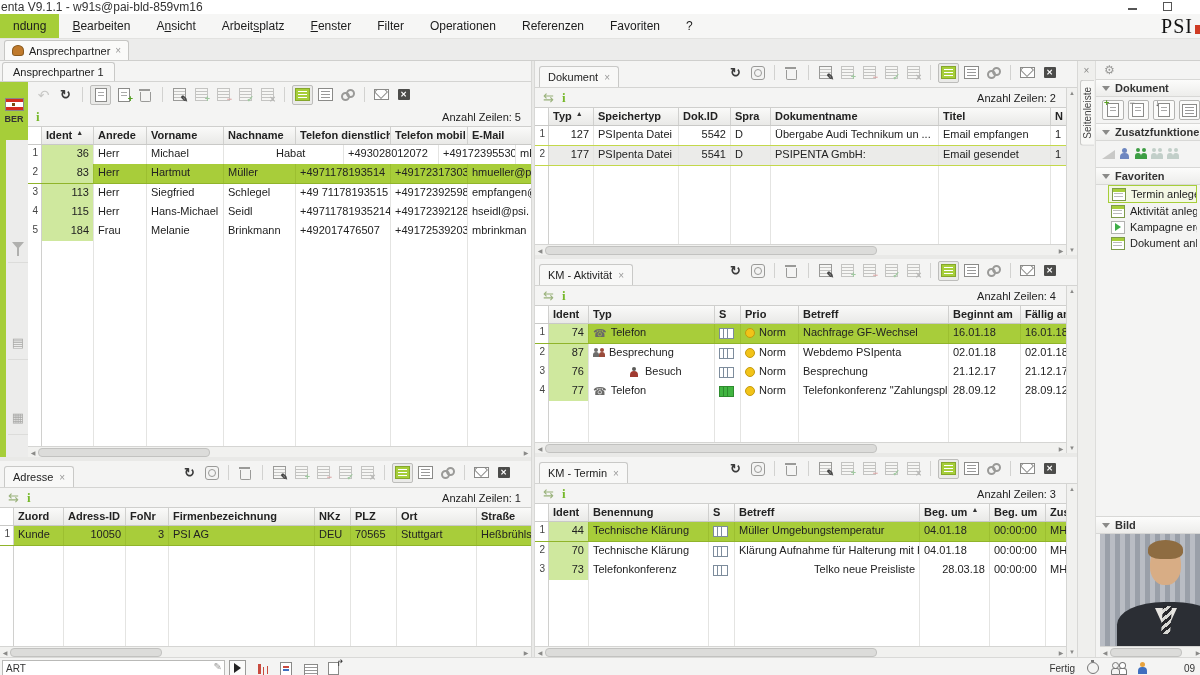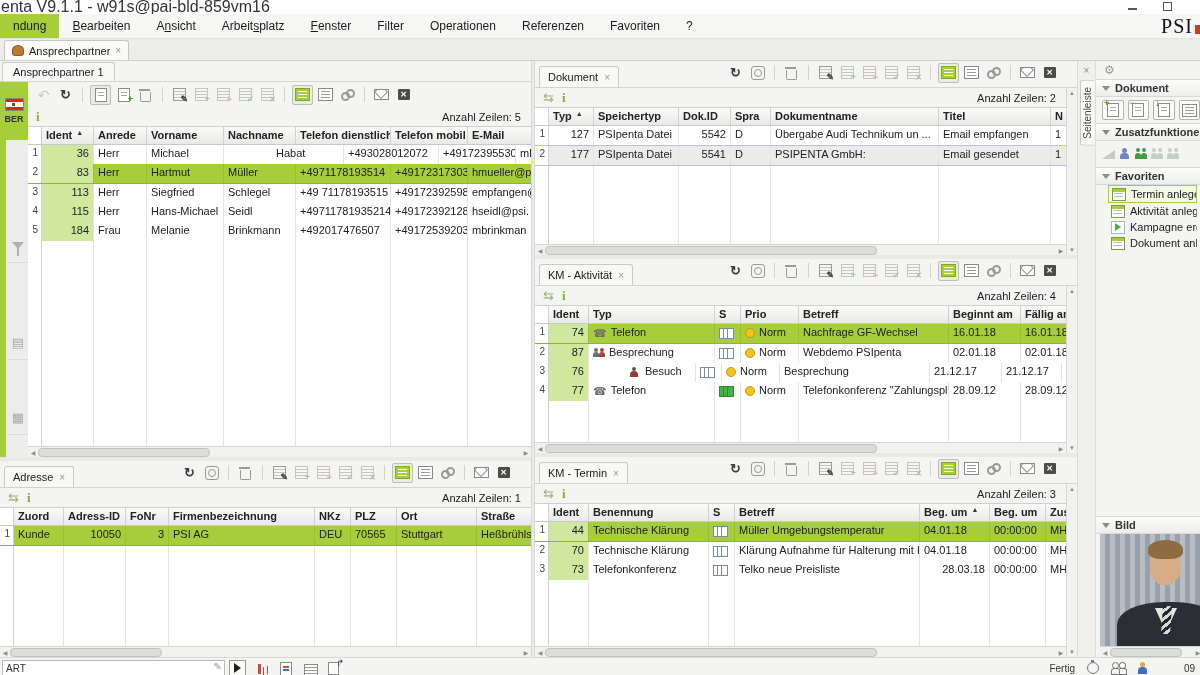--- a/index.html
+++ b/index.html
@@ -1,20 +1,20 @@
 <!DOCTYPE html>
 <html><head>
 <meta charset="utf-8">
 <style>
   html,body{margin:0;padding:0;}
   #app{position:relative;width:1200px;height:675px;overflow:hidden;background:#f4f4f3;
        font-family:"Liberation Sans",sans-serif;font-size:12px;color:#222;
        -webkit-font-smoothing:antialiased;}
   
-  .titlebar{height:14px;background:#fff;display:flex;align-items:center;font-size:16px;color:#333;
+  .titlebar{height:14px;background:#fff;display:flex;align-items:center;font-size:12px;color:#333;
             padding-left:1px;position:relative;}
   .wctl{position:absolute;top:2px;right:28px;display:flex;gap:26px;}
   .wmin{width:9px;height:2px;background:#555;margin-top:6px;}
   .wres{width:7px;height:7px;border:1px solid #555;}
   .menubar{height:24px;background:#f6f6f5;border-bottom:1px solid #e2e2e0;display:flex;align-items:stretch;position:relative;}
   .mi{display:flex;align-items:center;padding:0 13px;font-size:12px;color:#1c1c1c;cursor:default;}
   .mi.active{background:#a6ce39;}
   .mi u{text-decoration:underline;}
   .brand{position:absolute;right:-4px;top:1px;font-family:"Liberation Serif",serif;font-size:20px;color:#111;
          letter-spacing:1px;display:flex;align-items:center;}
@@ -707,21 +707,21 @@
                   <div class="td" style="width: 126px;"><span class="ci ci-meeting"></span>Besprechung</div>
                   <div class="td" style="width: 26px;"><span class="ci ci-bars"></span></div>
                   <div class="td" style="width: 58px;"><span class="ci ci-dot"></span>Norm</div>
                   <div class="td" style="width: 150px;">Webdemo PSIpenta</div>
                   <div class="td" style="width: 72px;">02.01.18</div>
                   <div class="td" style="width: 60px;">02.01.18</div>
                 </div>
                 <div class="tr">
                   <div class="td num" style="width: 14px;">3</div>
                   <div class="td r greencell" style="width: 40px;">76</div>
-                  <div class="td" style="width: 107px; padding-left: 40px;"><span class="ci ci-visit"></span>Besuch</div>
+                  <div class="td" style="width: 126px; padding-left: 40px;"><span class="ci ci-visit"></span>Besuch</div>
                   <div class="td" style="width: 26px;"><span class="ci ci-bars"></span></div>
                   <div class="td" style="width: 58px;"><span class="ci ci-dot"></span>Norm</div>
                   <div class="td" style="width: 150px;">Besprechung</div>
                   <div class="td" style="width: 72px;">21.12.17</div>
                   <div class="td" style="width: 60px;">21.12.17</div>
                 </div>
                 <div class="tr">
                   <div class="td num" style="width: 14px;">4</div>
                   <div class="td r greencell" style="width: 40px;">77</div>
                   <div class="td" style="width: 126px;"><span class="ci ci-phone">☎</span>Telefon</div>
@@ -843,21 +843,21 @@
                   <div class="td" style="width: 185px;">Klärung Aufnahme für Halterung mit Konstruktion</div>
                   <div class="td" style="width: 70px;">04.01.18</div>
                   <div class="td" style="width: 56px;">00:00:00</div>
                   <div class="td" style="width: 40px;">MH.</div>
                 </div>
                 <div class="tr">
                   <div class="td num" style="width: 14px;">3</div>
                   <div class="td r greencell" style="width: 40px;">73</div>
                   <div class="td" style="width: 120px;">Telefonkonferenz</div>
                   <div class="td" style="width: 26px;"><span class="ci ci-bars"></span></div>
-                  <div class="td" style="width: 185px;">Telko neue Preisliste</div>
+                  <div class="td" style="width: 185px; text-align: right;">Telko neue Preisliste</div>
                   <div class="td" style="width: 70px; text-align: right;">28.03.18</div>
                   <div class="td" style="width: 56px;">00:00:00</div>
                   <div class="td" style="width: 40px;">MH.</div>
                 </div>
                 <div class="tr fill">
                   <div class="td num" style="width: 14px;"></div>
                   <div class="td" style="width: 40px;"></div>
                   <div class="td" style="width: 120px;"></div>
                   <div class="td" style="width: 26px;"></div>
                   <div class="td" style="width: 185px;"></div>

